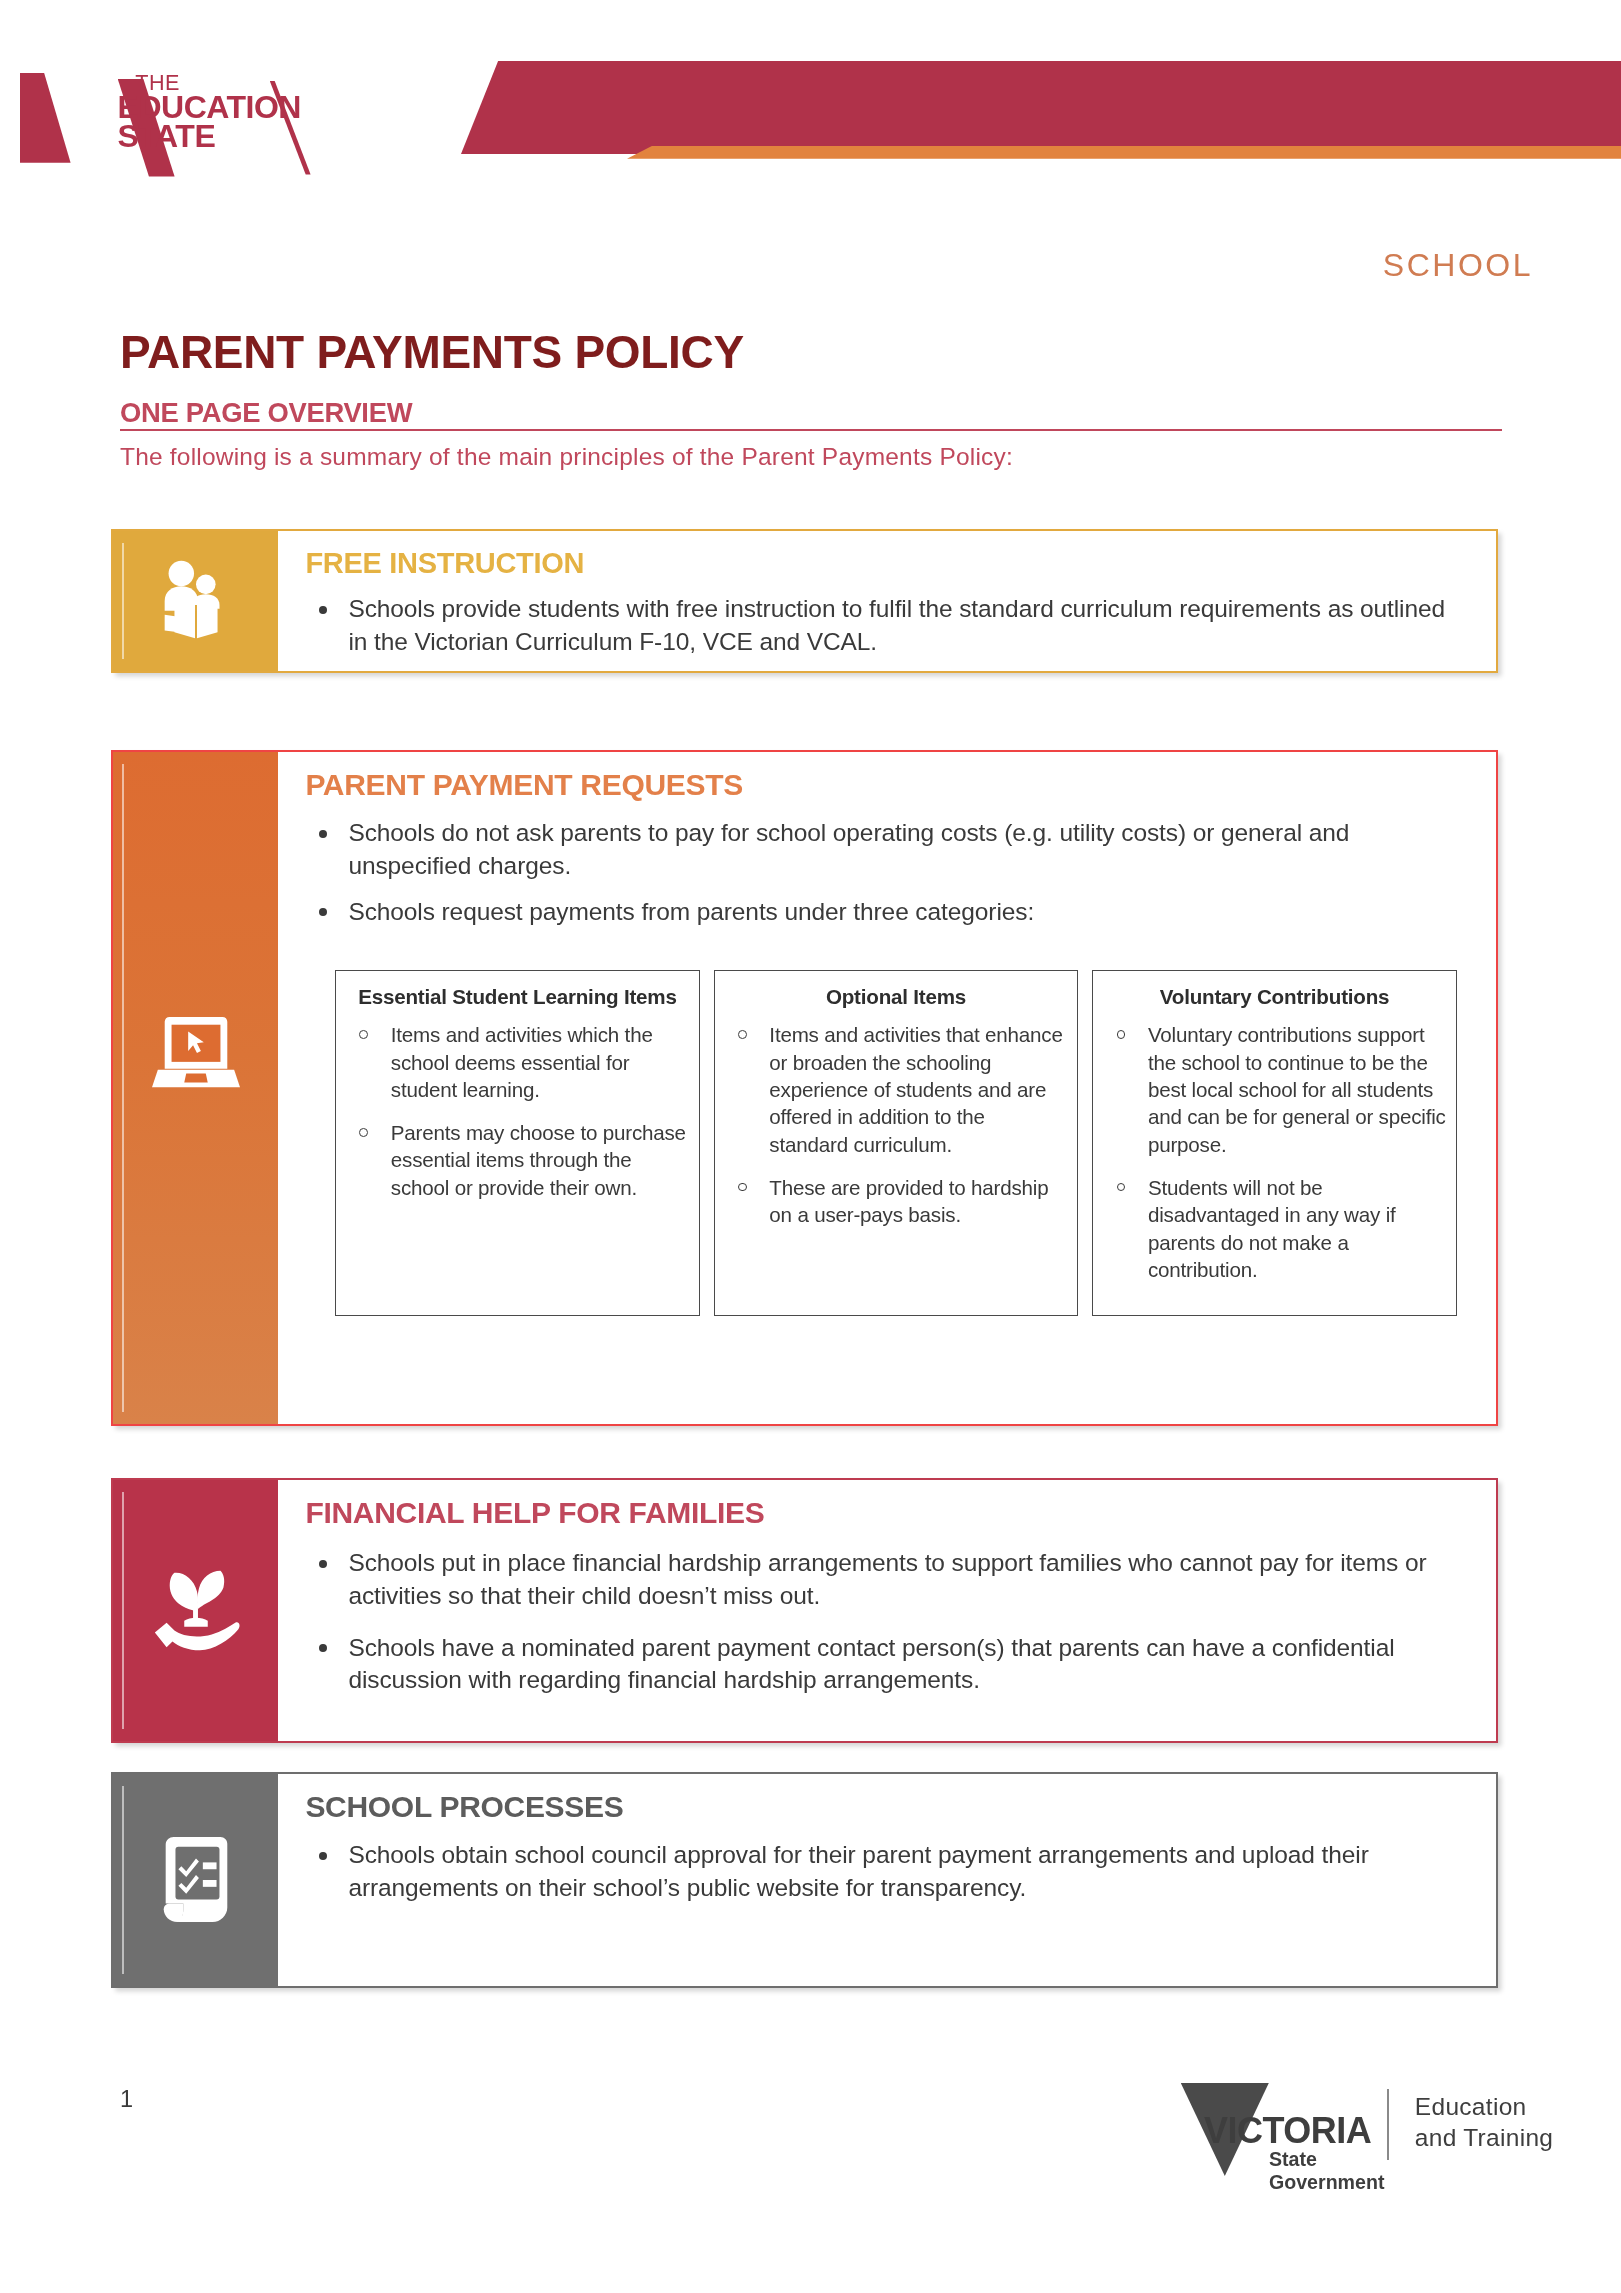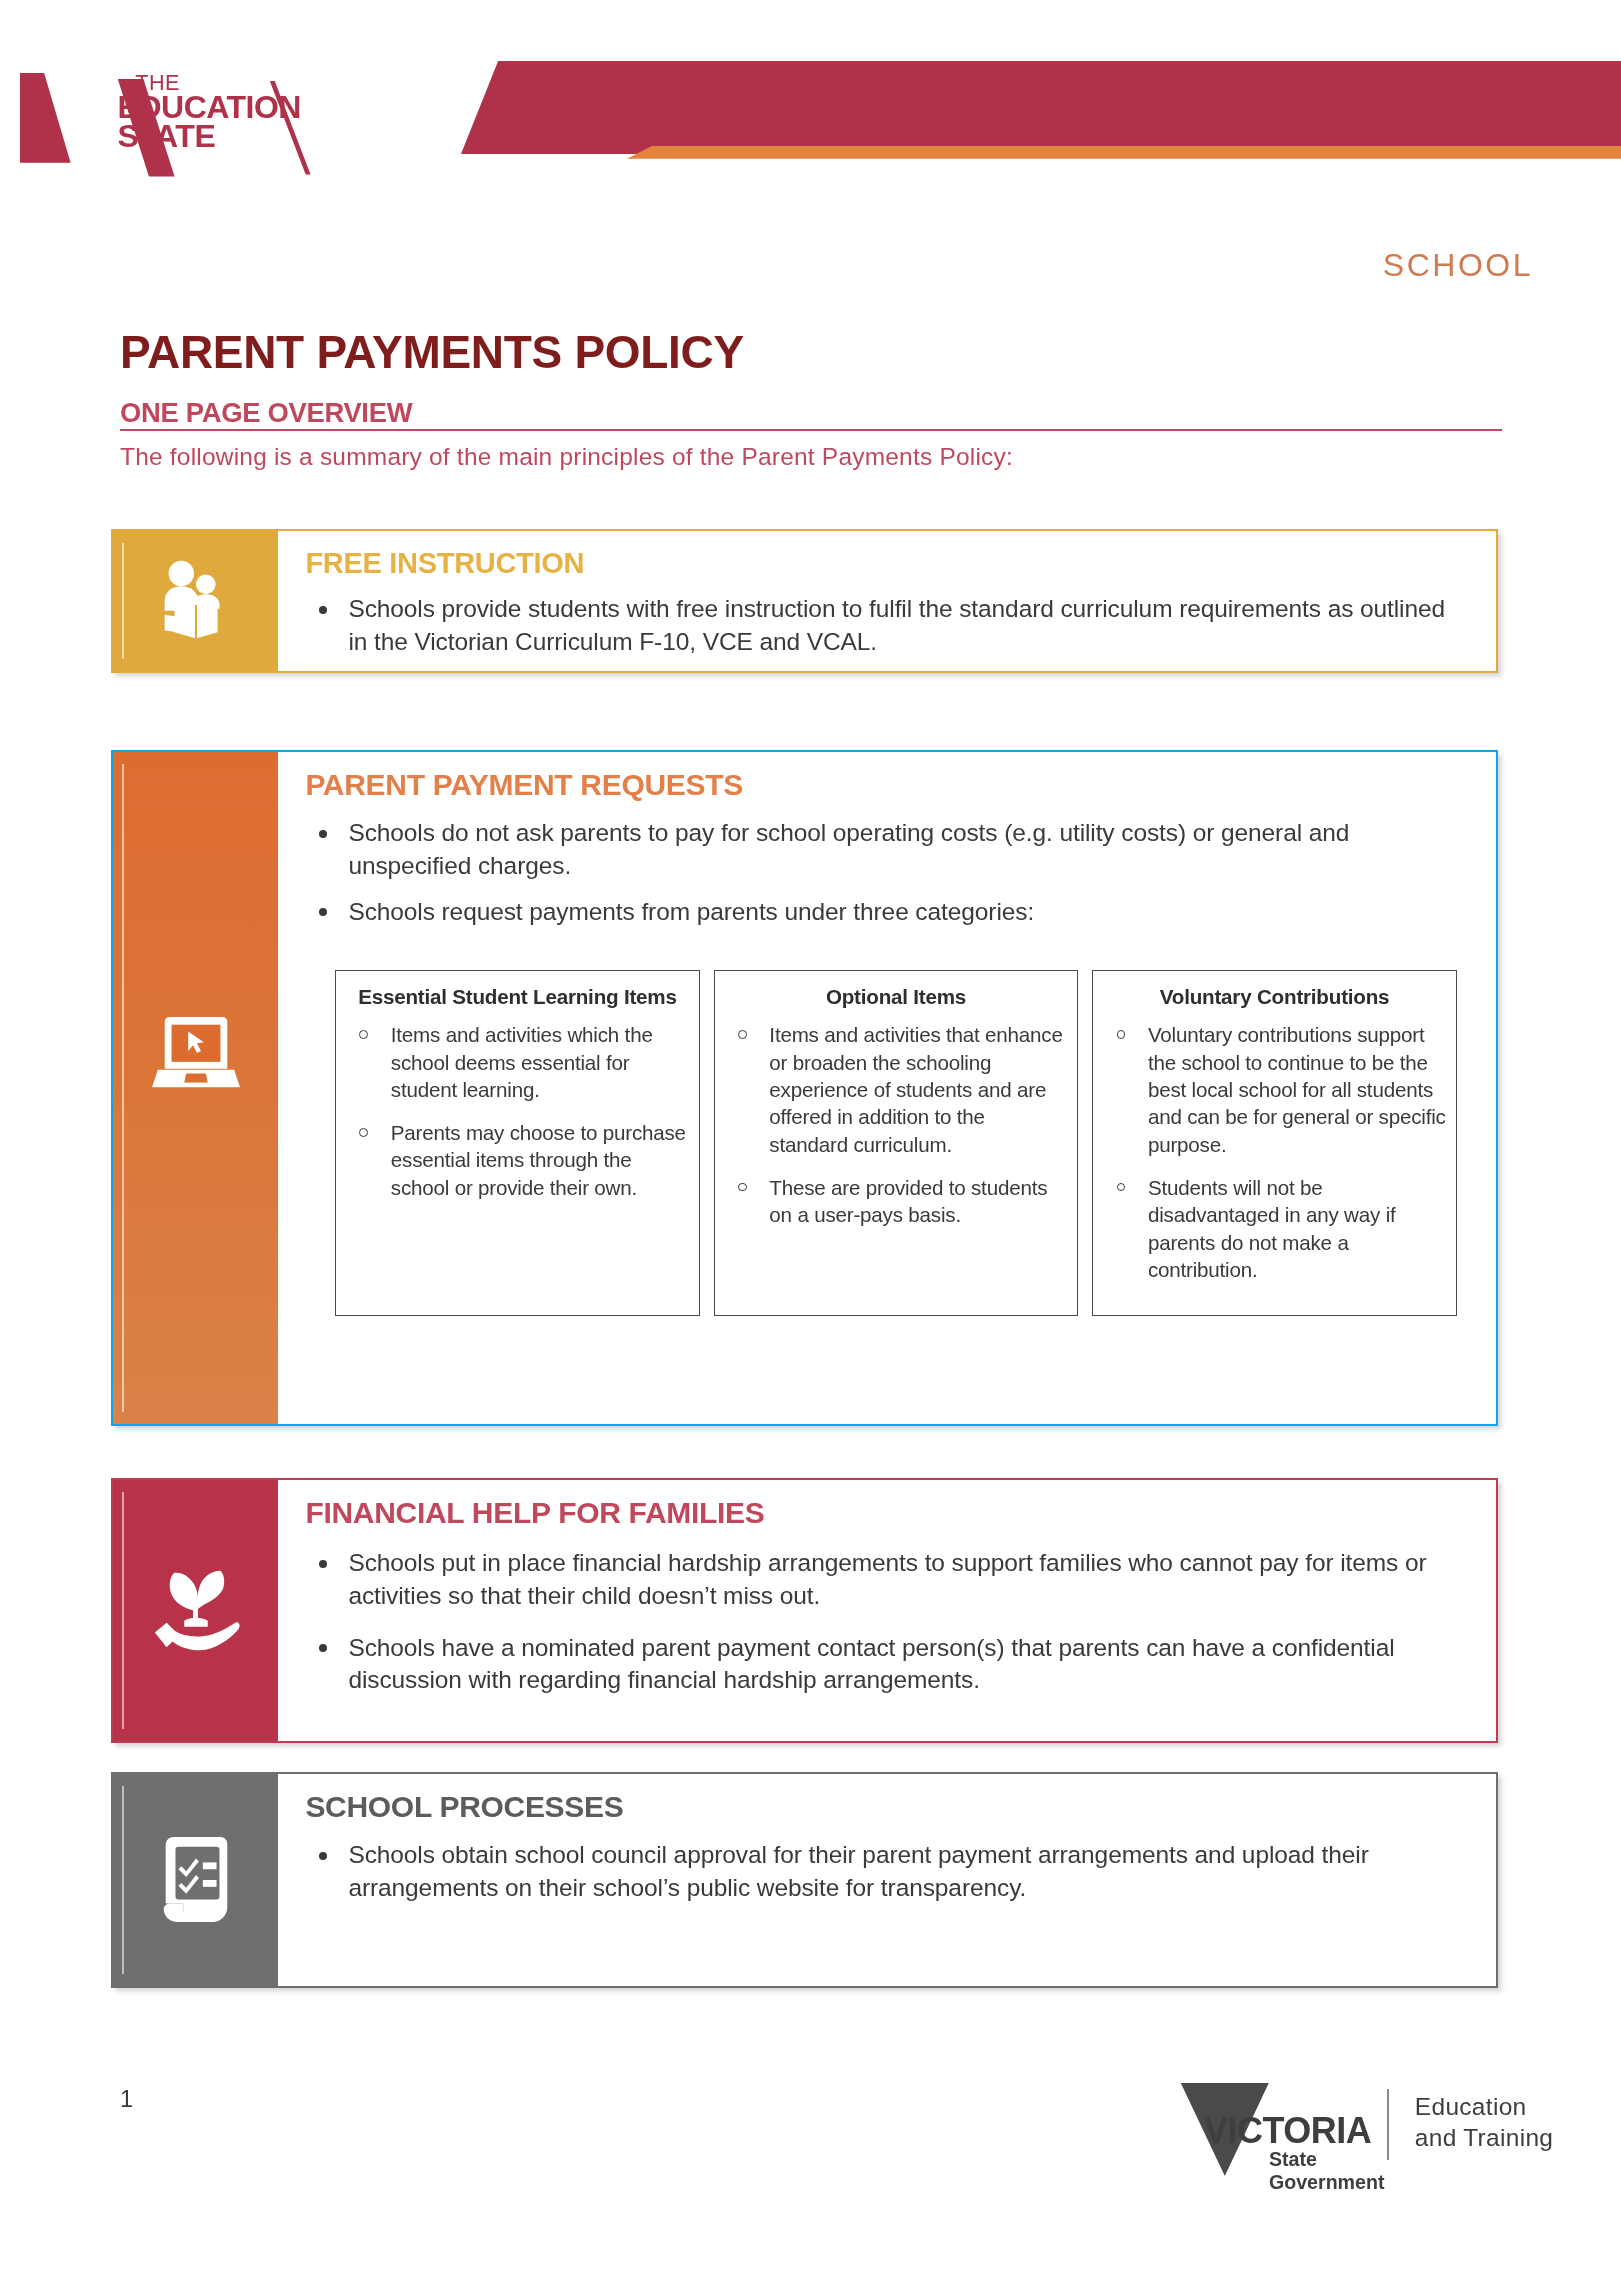--- a/index.html
+++ b/index.html
@@ -202,21 +202,21 @@
     font-size: 29px;
     padding: 15.7px 0 0 27.4px;
   }
   #card-free ul.bullets { padding: 13.7px 27.4px 0 27.4px; }
   #card-free ul.bullets > li { font-size: 24.5px; line-height: 1.32; }
 
   
   #card-requests {
     left: 111px; top: 750px;
     width: 1387px; height: 676px;
-    border: 2px solid #0ea5e9;
+    border: 2px solid #ef4444;
     box-shadow: 3.9px 3.9px 4.9px rgba(0,0,0,0.17);
   }
   #card-requests .card-iconbar {
     width: 165px;
     background: linear-gradient(180deg,#DD6C31 0%,#DB7437 45%,#D98249 100%);
     align-items: flex-start;
     padding-top: 260px;
   }
   #card-requests .card-heading {
     color: #E3804A;
@@ -441,21 +441,21 @@
         <ul class="subbullets">
           <li>Items and activities which the school deems essential for student learning.</li>
           <li>Parents may choose to purchase essential items through the school or provide their own.</li>
         </ul>
       </div>
 
       <div class="subcol">
         <div class="subcol-title">Optional Items</div>
         <ul class="subbullets">
           <li>Items and activities that enhance or broaden the schooling experience of students and are offered in addition to the standard curriculum.</li>
-          <li>These are provided to students on a user-pays basis.</li>
+          <li>These are provided to hardship on a user-pays basis.</li>
         </ul>
       </div>
 
       <div class="subcol">
         <div class="subcol-title">Voluntary Contributions</div>
         <ul class="subbullets">
           <li>Voluntary contributions support the school to continue to be the best local school for all students and can be for general or specific purpose.</li>
           <li>Students will not be disadvantaged in any way if parents do not make a contribution.</li>
         </ul>
       </div>

